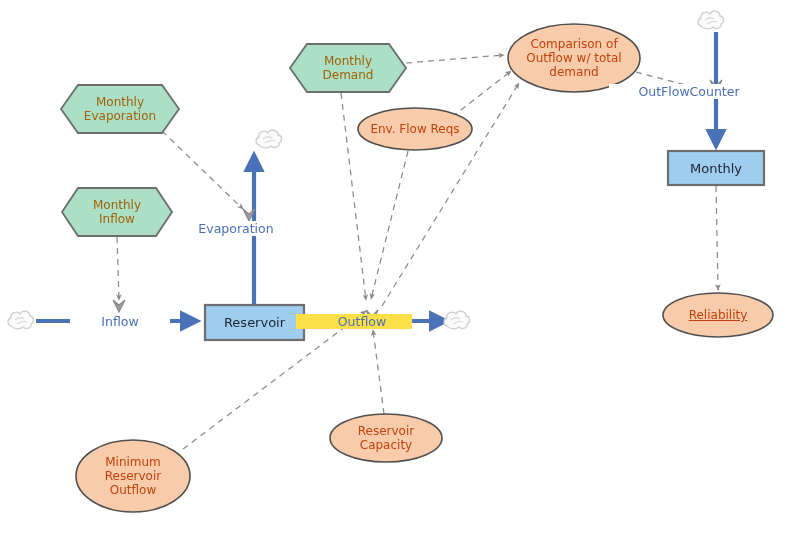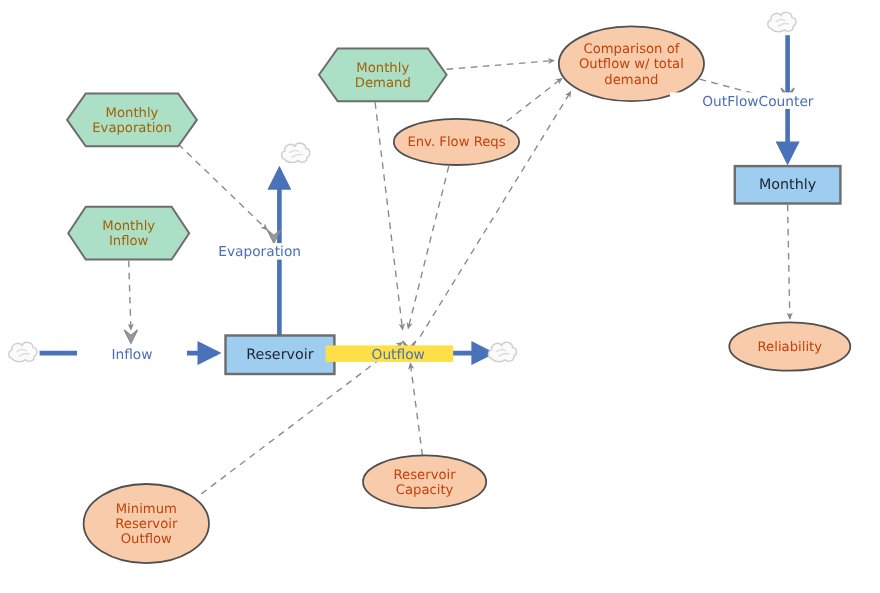--- a/index.html
+++ b/index.html
@@ -108,21 +108,21 @@
 Evaporation</div>
   <div class="node-label hex-text" style="left:62px;top:188px;width:110px;height:48px;white-space:pre-line;">Monthly
 Inflow</div>
   <div class="node-label hex-text" style="left:290px;top:44px;width:116px;height:48px;white-space:pre-line;">Monthly
 Demand</div>
 
   <div class="node-label aux-text" style="left:508px;top:24px;width:132px;height:68px;white-space:pre-line;">Comparison of
 Outflow w/ total
 demand</div>
   <div class="node-label aux-text" style="left:358px;top:108px;width:114px;height:42px;white-space:pre-line;">Env. Flow Reqs</div>
-  <div class="node-label aux-text" style="left:663px;top:293px;width:110px;height:44px;white-space:pre-line;">Reliability</div>
+  <div class="node-label aux-text" style="left:663px;top:293px;width:110px;height:44px;white-space:pre-line;text-decoration:underline;">Reliability</div>
   <div class="node-label aux-text" style="left:330px;top:414px;width:112px;height:48px;white-space:pre-line;">Reservoir
 Capacity</div>
   <div class="node-label aux-text" style="left:76px;top:440px;width:114px;height:72px;white-space:pre-line;">Minimum
 Reservoir
 Outflow</div>
 
   <div class="flow-label" style="left:70px;top:314px;width:100px;background:#fff;">Inflow</div>
   <div class="flow-label" style="left:176px;top:221px;width:120px;background:#fff;">Evaporation</div>
   <div class="flow-label" style="left:296px;top:314px;width:100px;background:#fde047;padding-left:16px;">Outflow</div>
   <div class="flow-label" style="left:609px;top:84px;width:160px;background:#fff;">OutFlowCounter</div>

